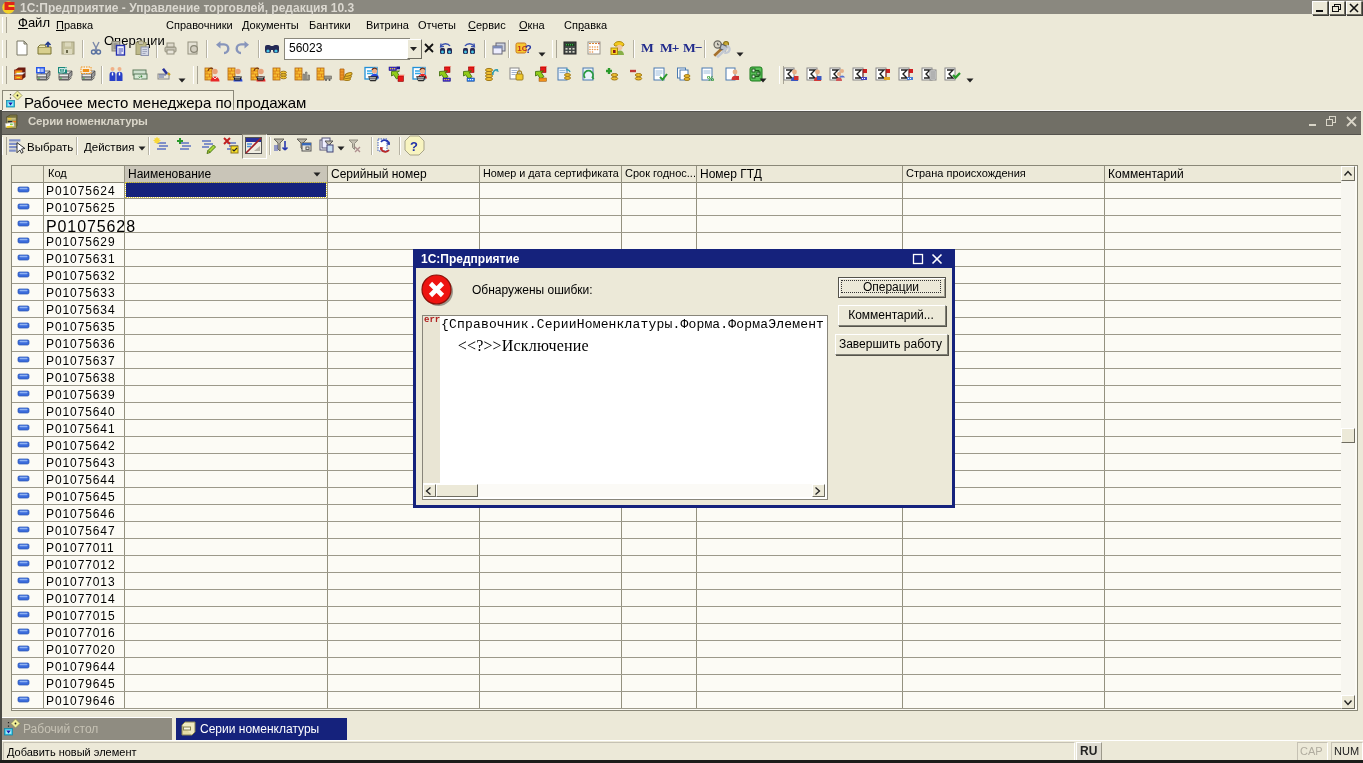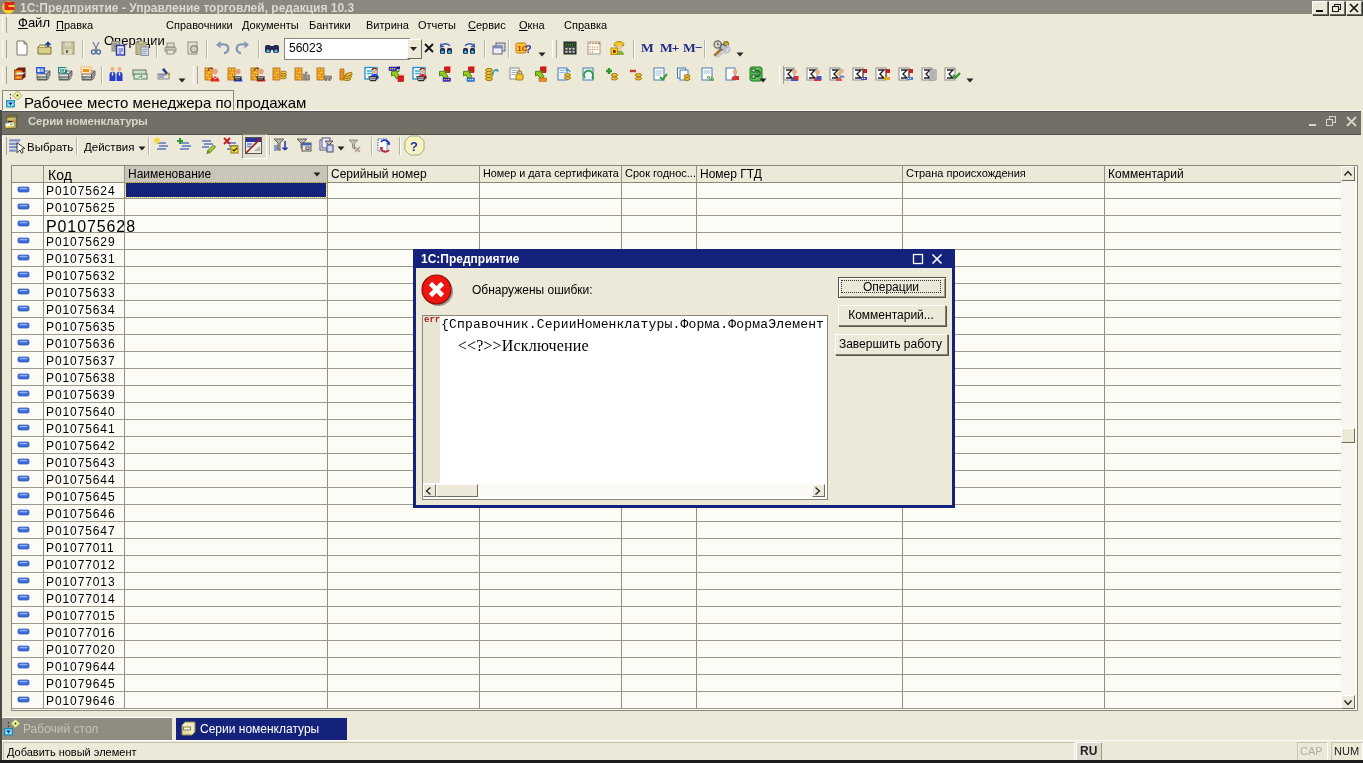--- a/index.html
+++ b/index.html
@@ -619,21 +619,21 @@
     <path d="M3.5 13.5 l-0.5-3.5 3.5 0.5 z" fill="#b82828"></path>
   </svg>
 <div class="sep" style="left:399px;top:137px;height:18px"></div>
 <svg class="ab" style="left:404px;top:135px" width="21" height="21" viewBox="0 0 21 21">
 <path d="M6 1 h9 l5 5 v9 l-5 5 h-9 l-5 -5 v-9 z" fill="#f8f4c0" stroke="#a8a488"></path>
 <text x="6" y="16" font-size="13" font-weight="bold" fill="#2030a8">?</text>
   </svg>
 <div class="ab" style="left:11px;top:165px;width:1345px;height:544px;background:#fcfbf5;border:1px solid #8a8878"></div>
 <div class="ab" style="left:12px;top:166px;width:1343px;height:16px;background:#ece9d8;border-bottom:1px solid #8a8878"></div>
 <div class="ab" style="left:125px;top:166px;width:202px;height:16px;background:#c9c5b8"></div>
-<div class="tx" style="left:48px;top:167px;font-size:14px;width:75px;overflow:hidden">Код</div>
+<div class="tx" style="left:48px;top:167px;font-size:11px;width:75px;overflow:hidden">Код</div>
 <div class="tx" style="left:128px;top:167px;font-size:12px;width:180px;overflow:hidden">Наименование</div>
 <div class="tx" style="left:331px;top:167px;font-size:12px;width:140px;overflow:hidden">Серийный номер</div>
 <div class="tx" style="left:483px;top:167px;font-size:10.8px;width:165px;overflow:hidden">Номер и дата сертификата</div>
 <div class="tx" style="left:625px;top:167px;font-size:11px;width:70px;overflow:hidden">Срок годнос...</div>
 <div class="tx" style="left:700px;top:167px;font-size:12px;width:190px;overflow:hidden">Номер ГТД</div>
 <div class="tx" style="left:906px;top:167px;font-size:11px;width:190px;overflow:hidden">Страна происхождения</div>
 <div class="tx" style="left:1108px;top:167px;font-size:12px;width:220px;overflow:hidden">Комментарий</div>
 <svg class="ab" style="left:313px;top:172px" width="8" height="5" viewBox="0 0 8 5">
     <path d="M0.5 0.5 L4 4.5 L7.5 0.5 z" fill="#222"></path>
   </svg>

